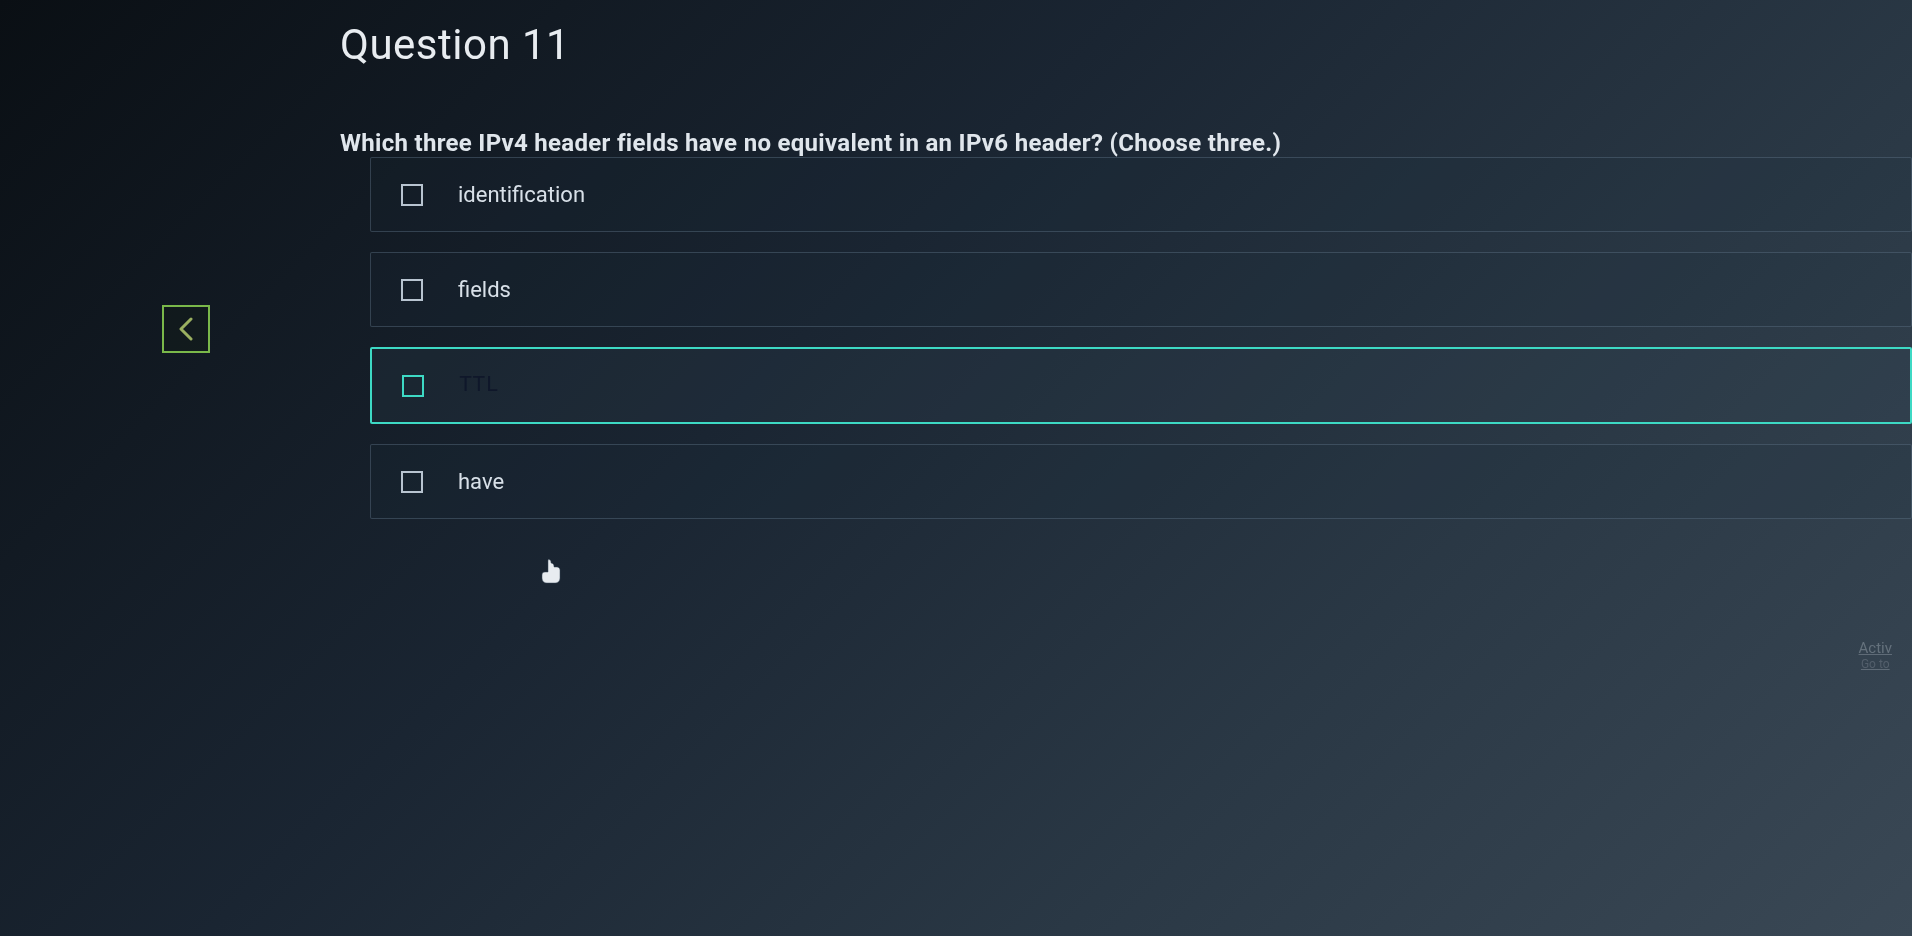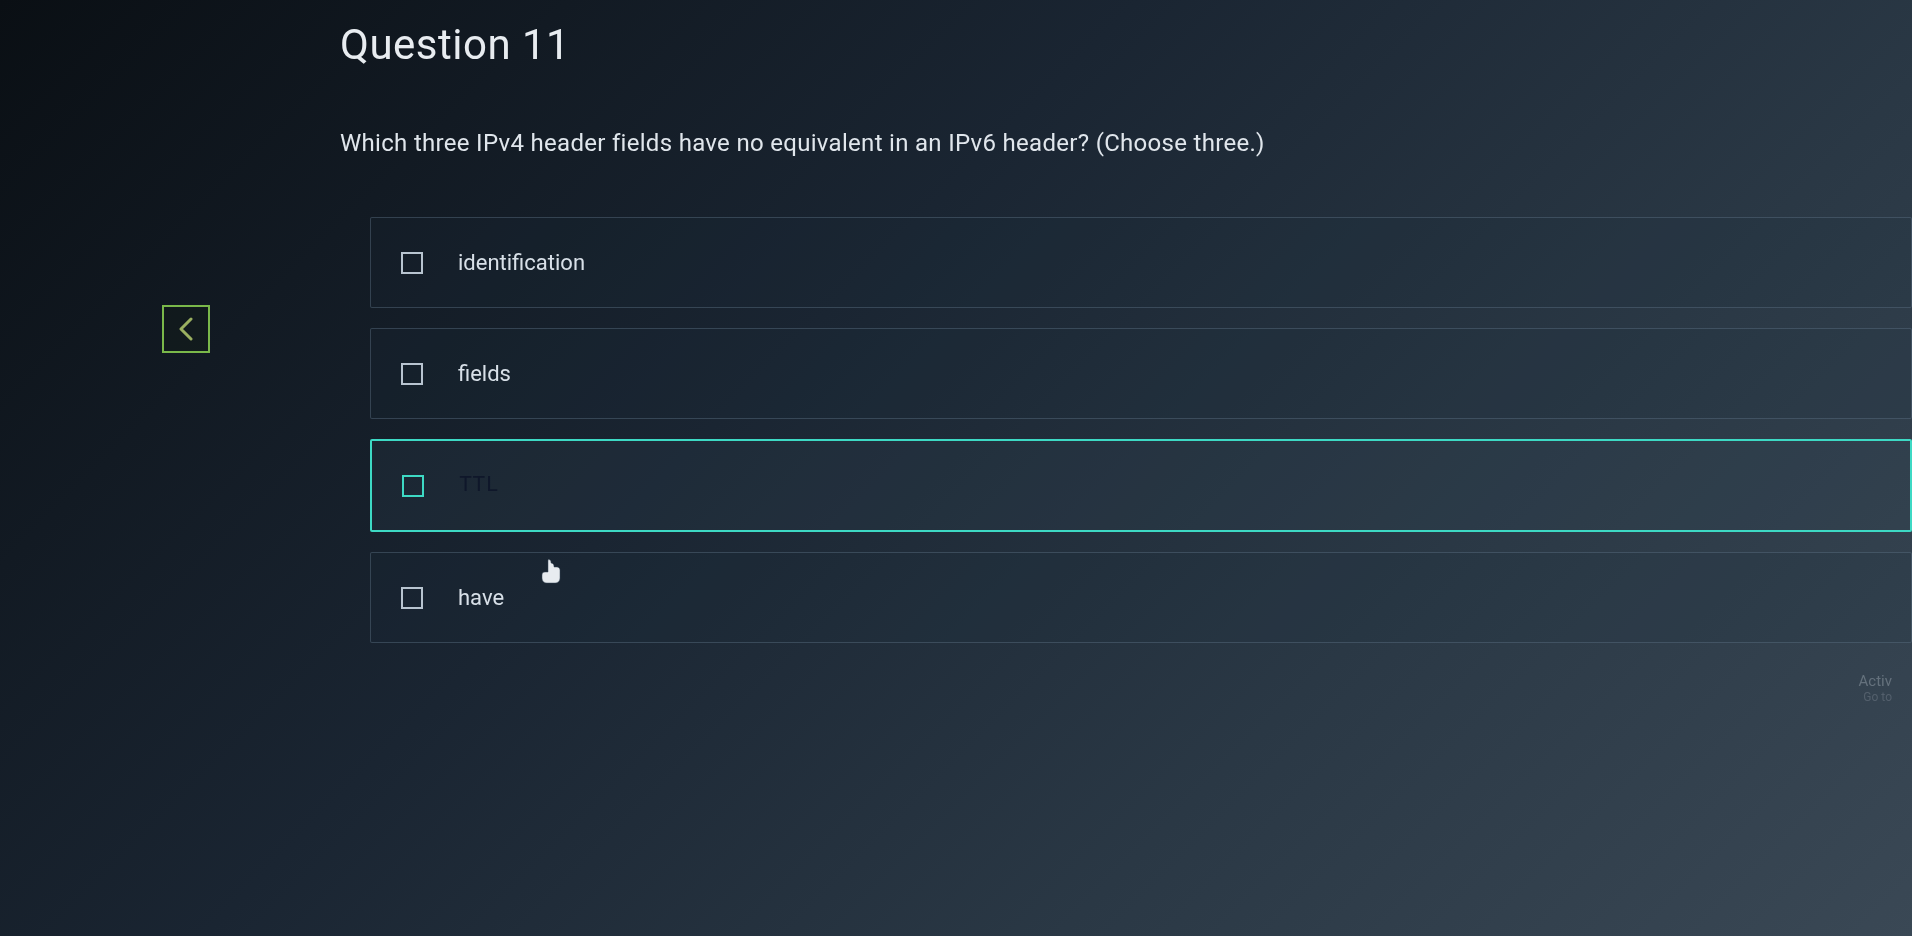--- a/index.html
+++ b/index.html
@@ -26,36 +26,35 @@
       font-size: 42px;
       font-weight: 400;
       color: #e8ecf0;
       margin-bottom: 60px;
       letter-spacing: 0.5px;
     }
     
     .question-text {
       font-size: 24px;
       color: #e0e6ec;
-      margin-bottom: 60px;
-      font-weight: 400;
+      font-weight: 700;
       letter-spacing: 0.3px;
     }
     
     .options-container {
       margin-left: 30px;
       display: flex;
       flex-direction: column;
       gap: 20px;
     }
     
     .option {
       display: flex;
       align-items: center;
-      padding: 32px 30px;
+      padding: 24px 30px;
       border: 1px solid rgba(100, 120, 140, 0.4);
       border-radius: 2px;
       background: rgba(30, 45, 60, 0.15);
       cursor: pointer;
       transition: all 0.2s;
     }
     
     .option.highlighted {
       border: 2px solid #3dd9c4;
       background: rgba(50, 70, 85, 0.2);
@@ -110,24 +109,25 @@
       top: 558px;
       width: 22px;
       height: 26px;
       pointer-events: none;
       z-index: 100;
     }
     
     .watermark {
       position: absolute;
       right: 20px;
-      bottom: 232px;
+      bottom: 265px;
       color: rgba(160, 170, 180, 0.4);
       font-size: 13px;
-      text-align: right;
+      text-align: center;
+      text-decoration: underline;
     }
     
     .watermark .line1 {
       font-size: 15px;
       color: rgba(160, 170, 180, 0.45);
     }
     
     .watermark .line2 {
       font-size: 12px;
       color: rgba(140, 150, 160, 0.35);

